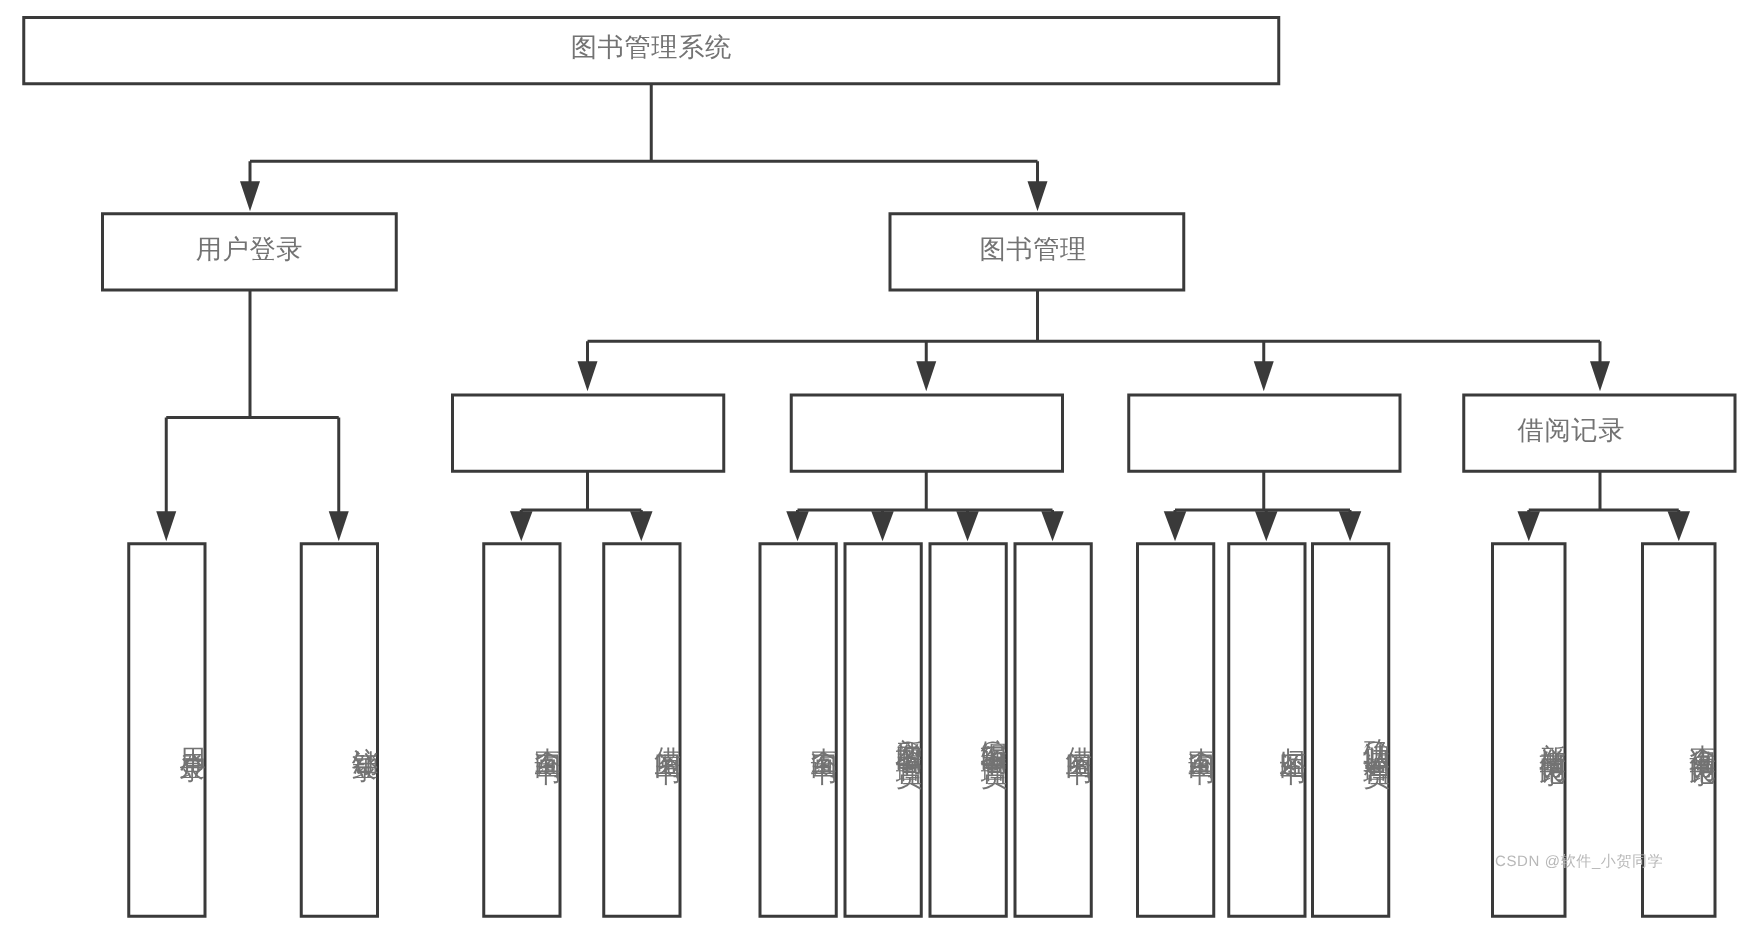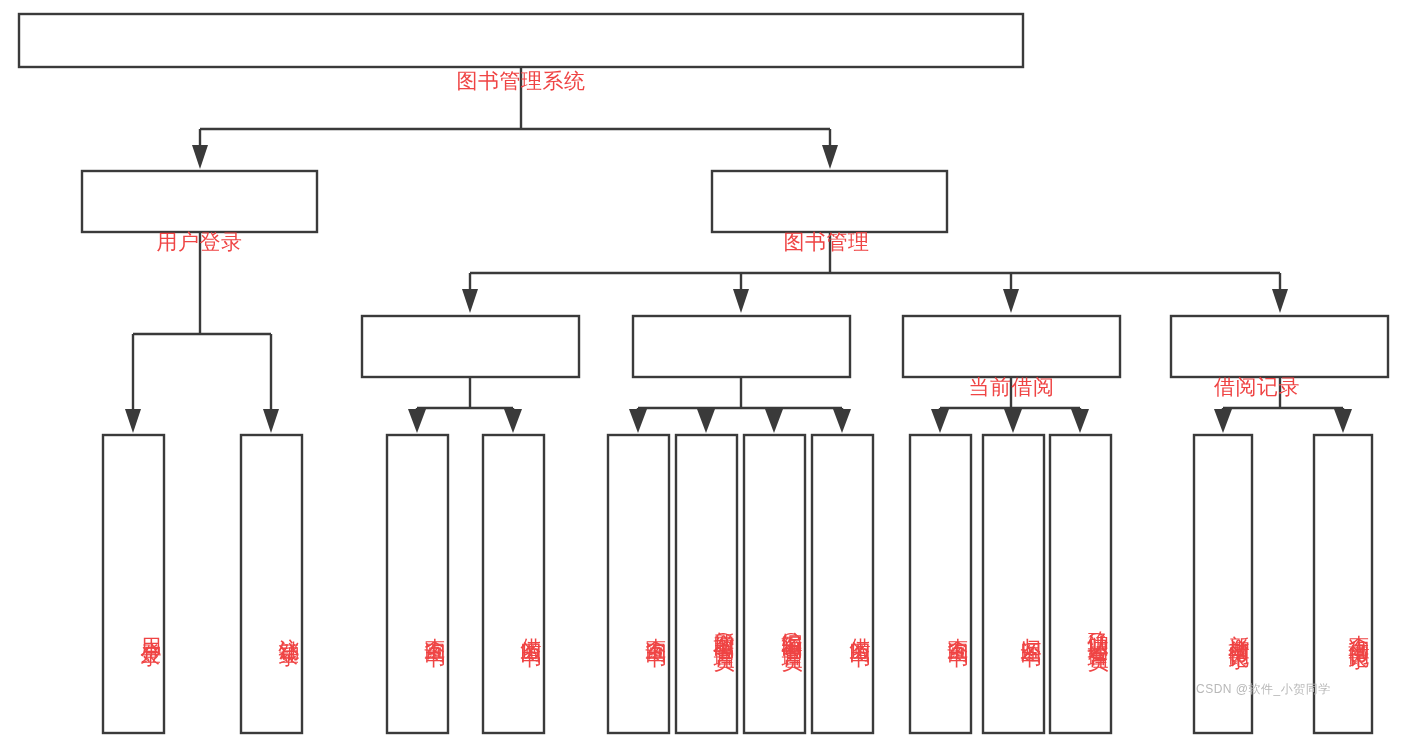--- a/index.html
+++ b/index.html
@@ -39,25 +39,24 @@
   }
   .arrow-head {
     fill: #3a3a3a;
     stroke: none;
   }
   .node-label {
     position: absolute;
     display: flex;
     align-items: center;
     justify-content: center;
-    color: #ef4444;
-    font-family: Liberation Sans, sans-serif;
+    color: #737373;
+    font-family: Liberation Mono, monospace;
     pointer-events: none;
     box-sizing: border-box;
-    margin-top: 40px;
   }
   .node-label.horizontal {
     font-size: 21px;
     letter-spacing: 0.5px;
     line-height: 1.2;
   }
   .node-label.vertical {
     writing-mode: vertical-rl;
     text-orientation: upright;
     font-size: 21px;
@@ -182,21 +181,20 @@
     <rect class="node-box" x="1194" y="435" width="58" height="298"></rect>
     <rect class="node-box" x="1314" y="435" width="58" height="298"></rect>
 
   </svg>
 
   <div class="node-label horizontal" style="left:19px; top:14px; width:1004px; height:53px;">图书管理系统</div>
 
   <div class="node-label horizontal" style="left:82px; top:171px; width:235px; height:61px;">用户登录</div>
   <div class="node-label horizontal" style="left:712px; top:171px; width:229px; height:61px;border-radius:28px;">图书管理</div>
 
-  <div class="node-label horizontal" style="left:903px; top:316px; width:217px; height:61px;">当前借阅</div>
   <div class="node-label horizontal" style="left:1171px; top:316px; width:172px; height:61px;">借阅记录</div>
 
   <div class="node-label vertical" style="left:103px; top:435px; width:61px; height:298px;">用户登录</div>
   <div class="node-label vertical" style="left:241px; top:435px; width:61px; height:298px;">注销登录</div>
   <div class="node-label vertical" style="left:387px; top:435px; width:61px; height:298px;">查询图书</div>
   <div class="node-label vertical" style="left:483px; top:435px; width:61px; height:298px;">借阅图书</div>
   <div class="node-label vertical" style="left:608px; top:435px; width:61px; height:298px;">查询图书</div>
   <div class="node-label vertical" style="left:676px; top:435px; width:61px; height:298px;">新增图书（管理员）</div>
   <div class="node-label vertical" style="left:744px; top:435px; width:61px; height:298px;">编辑图书（管理员）</div>
   <div class="node-label vertical" style="left:812px; top:435px; width:61px; height:298px;">借阅图书</div>

